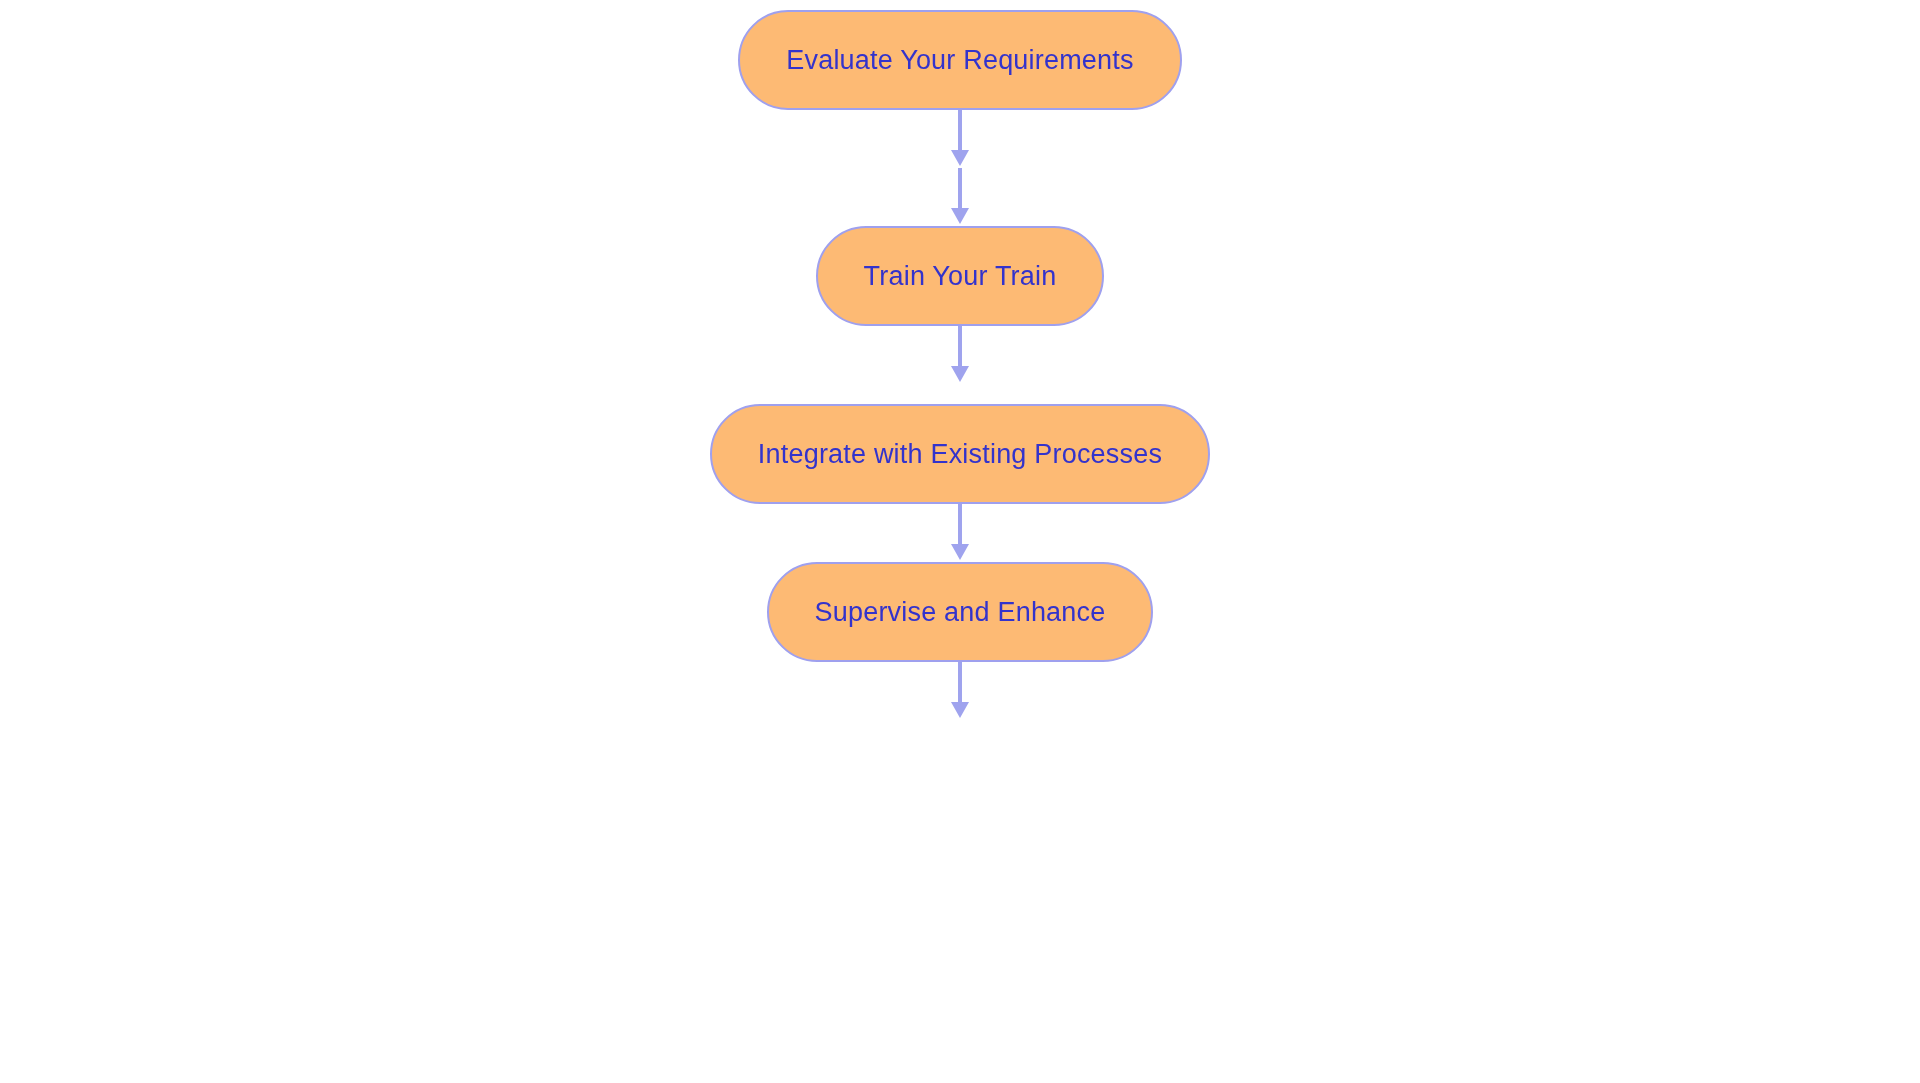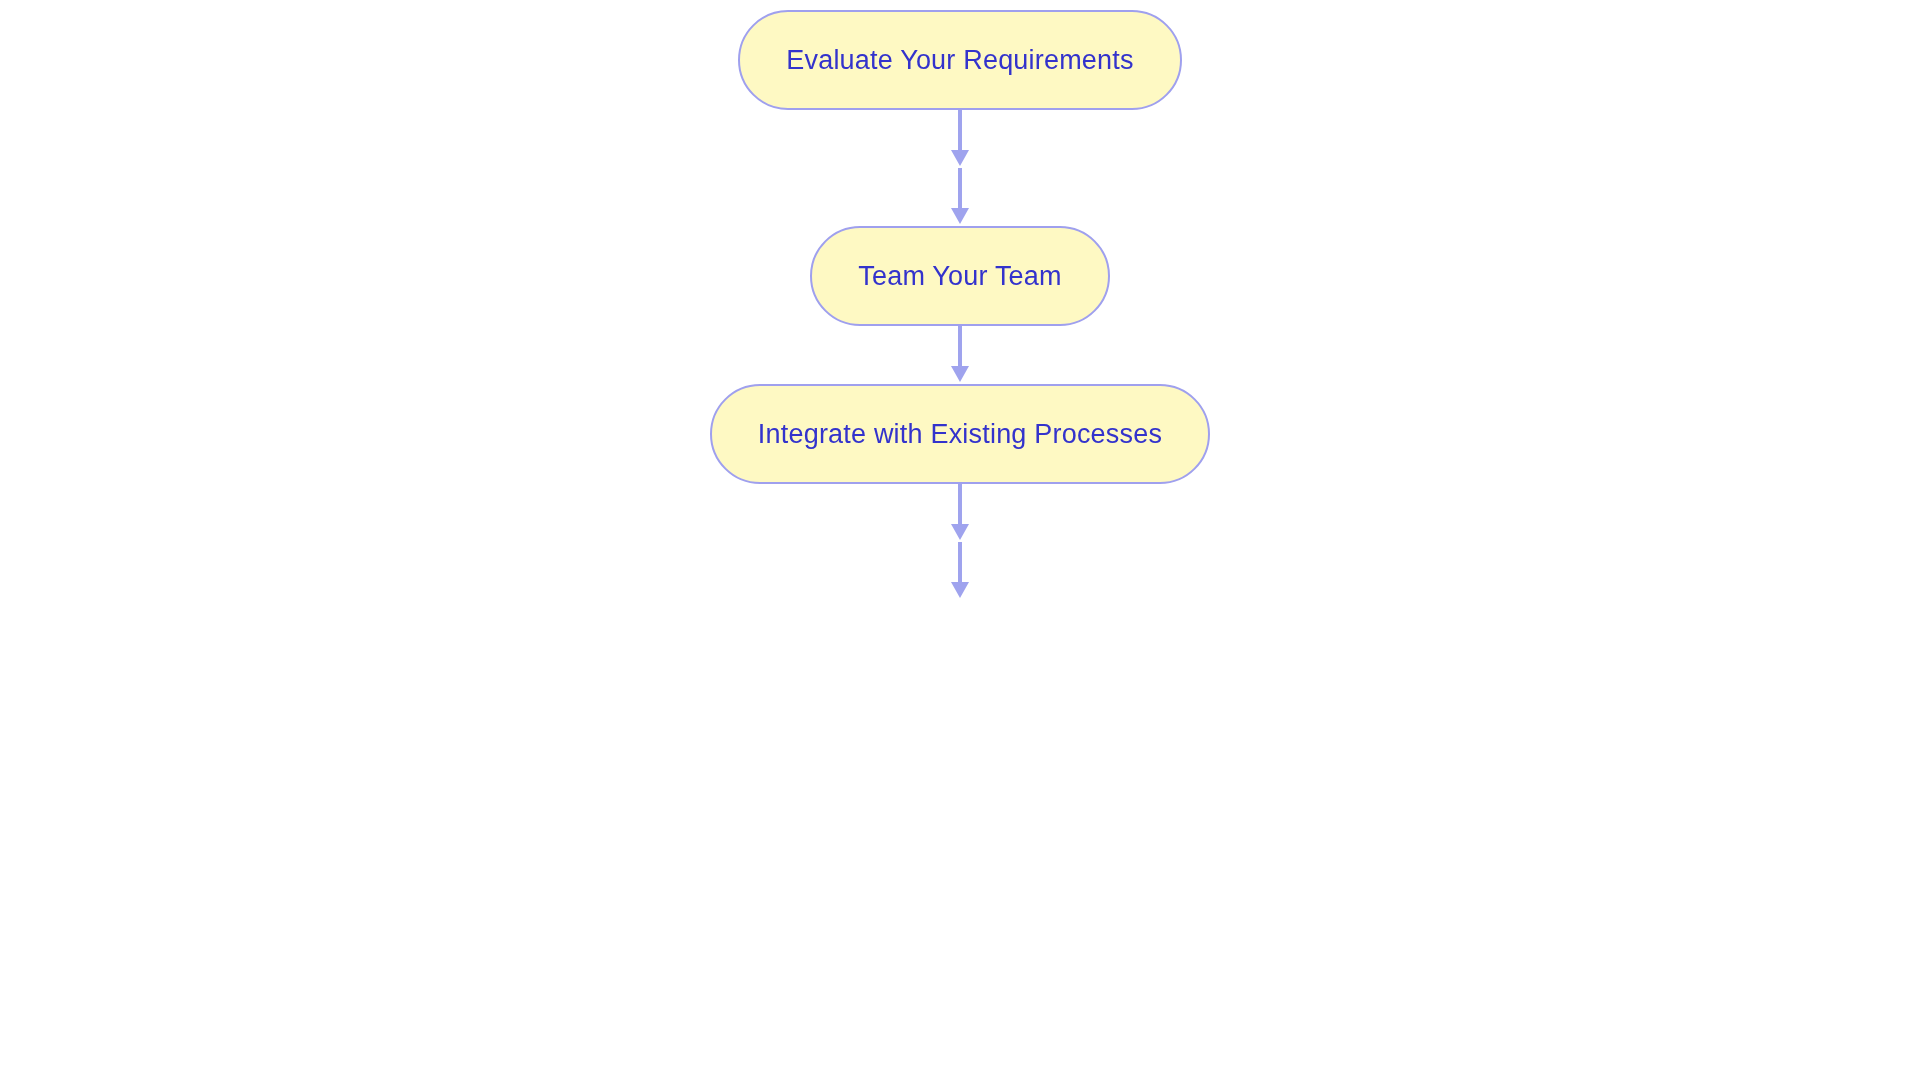--- a/index.html
+++ b/index.html
@@ -31,21 +31,21 @@
     align-items: center;
     justify-content: flex-start;
   }
   .flow-node {
     box-sizing: border-box;
     display: flex;
     align-items: center;
     justify-content: center;
     height: 100px;
     border-radius: 50px;
-    background: #fef9c3;
+    background: #fdba74;
     border: 2px solid #9fa0ee;
     padding: 0 46px;
     white-space: nowrap;
   }
   .flow-node .node-label {
     font-size: 27px;
     line-height: 1;
     color: #3333cc;
     letter-spacing: 0.2px;
     font-weight: 400;
@@ -59,21 +59,21 @@
     justify-content: center;
   }
   .flow-connector svg {
     display: block;
     overflow: visible;
   }
   
   .w-1 { min-width: 398px; }
   .w-2 { min-width: 422px; }
   .w-3 { min-width: 250px; }
-  .w-4 { min-width: 455px; }
+  .w-4 { min-width: 455px; margin-top: 20px; }
   .w-5 { min-width: 338px; }
   .w-6 { min-width: 310px; }
   .spacer-top { height: 10px; }
 </style>
 </head>
 <body>
 
 <div id="flowchart-canvas">
   <div class="flow-column">
 
@@ -92,41 +92,44 @@
 
 
     <div class="flow-connector">
       <svg width="24" height="58" viewBox="0 0 24 58" aria-hidden="true">
         <line x1="12" y1="0" x2="12" y2="44" stroke="#9fa3ee" stroke-width="4"></line>
         <polygon points="12,56 3,40 21,40" fill="#9fa3ee"></polygon>
       </svg>
     </div>
 
     <div class="flow-node w-3">
-      <span class="node-label">Team Your Team</span>
+      <span class="node-label">Train Your Train</span>
     </div>
 
     <div class="flow-connector">
       <svg width="24" height="58" viewBox="0 0 24 58" aria-hidden="true">
         <line x1="12" y1="0" x2="12" y2="44" stroke="#9fa3ee" stroke-width="4"></line>
         <polygon points="12,56 3,40 21,40" fill="#9fa3ee"></polygon>
       </svg>
     </div>
 
     <div class="flow-node w-4">
       <span class="node-label">Integrate with Existing Processes</span>
     </div>
 
     <div class="flow-connector">
       <svg width="24" height="58" viewBox="0 0 24 58" aria-hidden="true">
         <line x1="12" y1="0" x2="12" y2="44" stroke="#9fa3ee" stroke-width="4"></line>
         <polygon points="12,56 3,40 21,40" fill="#9fa3ee"></polygon>
       </svg>
     </div>
 
+    <div class="flow-node w-5">
+      <span class="node-label">Supervise and Enhance</span>
+    </div>
 
     <div class="flow-connector">
       <svg width="24" height="58" viewBox="0 0 24 58" aria-hidden="true">
         <line x1="12" y1="0" x2="12" y2="44" stroke="#9fa3ee" stroke-width="4"></line>
         <polygon points="12,56 3,40 21,40" fill="#9fa3ee"></polygon>
       </svg>
     </div>
 
 
   </div>

